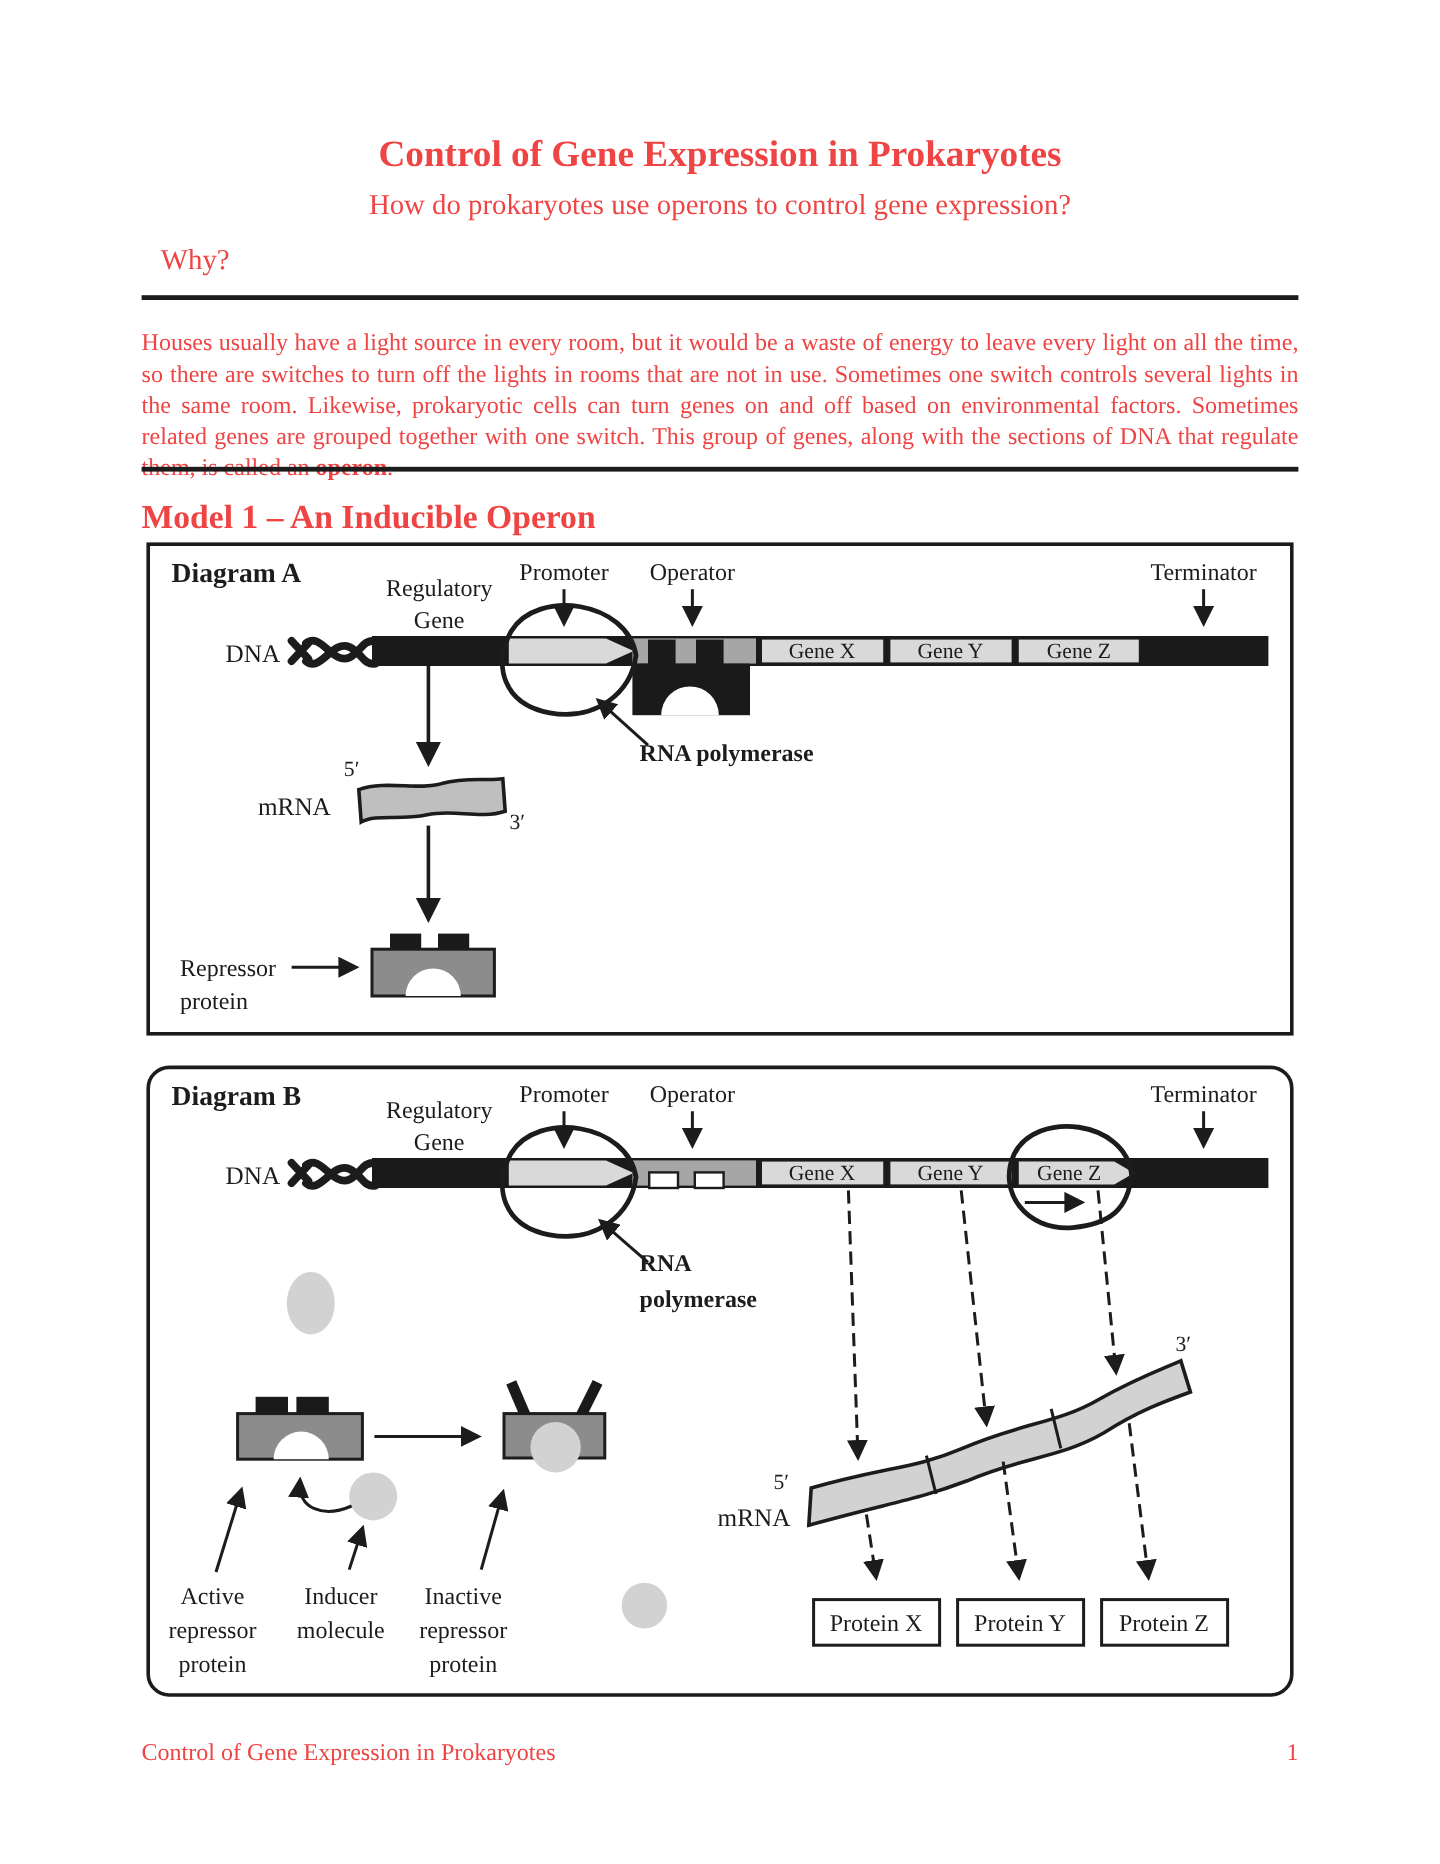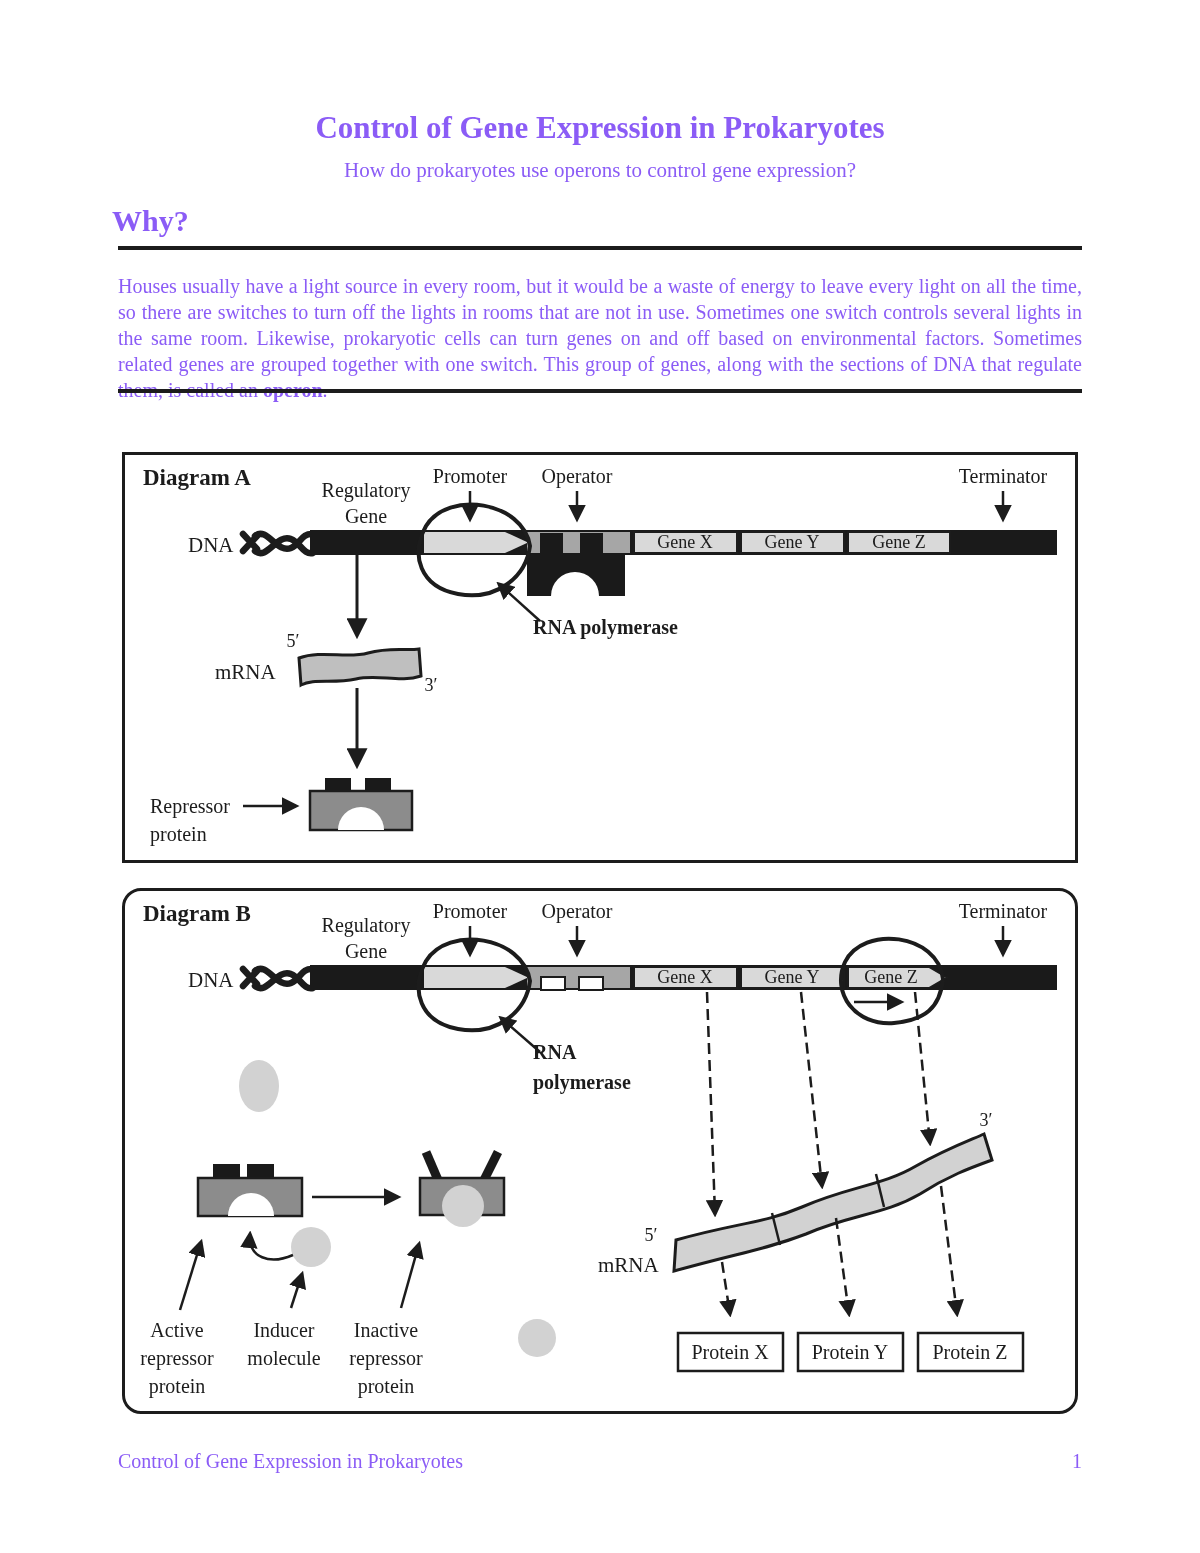--- a/index.html
+++ b/index.html
@@ -1,21 +1,21 @@
 <!DOCTYPE html>
 <html><head>
 <meta charset="utf-8">
 <style>
   html,body{margin:0;padding:0;background:#fff;}
   .page{position:relative;width:1145px;height:1553px;background:#ffffff;overflow:hidden;
-        font-family:"Liberation Serif","DejaVu Serif",serif;color:#8b5cf6;}
+        font-family:"Liberation Serif","DejaVu Serif",serif;color:#ef4444;}
   .abs{position:absolute;}
   .page-title{left:0;top:110px;width:1200px;text-align:center;font-size:31px;font-weight:bold;}
-  .page-subtitle{left:0;top:158px;width:1200px;text-align:center;font-size:21px;}
-  .why-heading{left:112px;top:204px;font-size:30px;font-weight:bold;}
+  .page-subtitle{left:0;top:158px;width:1200px;text-align:center;font-size:24px;}
+  .why-heading{left:134px;top:204px;font-size:24px;font-weight:normal;}
   .rule{left:118px;width:964px;height:4px;background:#1c1c1c;}
   .rule1{top:246px;}
   .rule2{top:389px;}
   .why-body{left:118px;top:253px;width:964px;font-size:20px;line-height:26px;text-align:justify;}
   .model-heading{left:118px;top:416px;font-size:28px;font-weight:bold;}
   .diagram-box{left:122px;width:956px;border:3px solid #1c1c1c;background:#fff;box-sizing:border-box;}
   .box-a{top:452px;height:411px;}
   .box-b{top:888px;height:526px;border-radius:19px;}
   .diagram-box svg{display:block;}
   .footer-left{left:118px;top:1450px;font-size:20px;}
@@ -37,20 +37,21 @@
 <body>
 
 <div class="page">
 
   <div class="abs page-title">Control of Gene Expression in Prokaryotes</div>
   <div class="abs page-subtitle">How do prokaryotes use operons to control gene expression?</div>
   <div class="abs why-heading">Why?</div>
   <div class="abs rule rule1"></div>
   <p class="abs why-body"><span>Houses usually have a light source in every room, but it would be a waste of energy to leave every light on all the time, so there are switches to turn off the lights in rooms that are not in use. Sometimes one switch controls several lights in the same room. Likewise, prokaryotic cells can turn genes on and off based on environmental factors. Sometimes related genes are grouped together with one switch. This group of genes, along with the sections of DNA that regulate them, is called an </span><b>operon</b><span>.</span></p>
   <div class="abs rule rule2"></div>
+  <div class="abs model-heading">Model 1 – An Inducible Operon</div>
 
   <div class="abs diagram-box box-a">
     <svg width="950" height="405" viewBox="125 470 950 405">
       <defs>
         <marker id="ahA" viewBox="0 0 10 10" refX="8" refY="5" markerWidth="7" markerHeight="7" orient="auto-start-reverse">
           <path d="M0,0 L10,5 L0,10 Z" fill="#1c1c1c"></path>
         </marker>
       </defs>
 
       <text x="143" y="500" class="t23">Diagram A</text>

